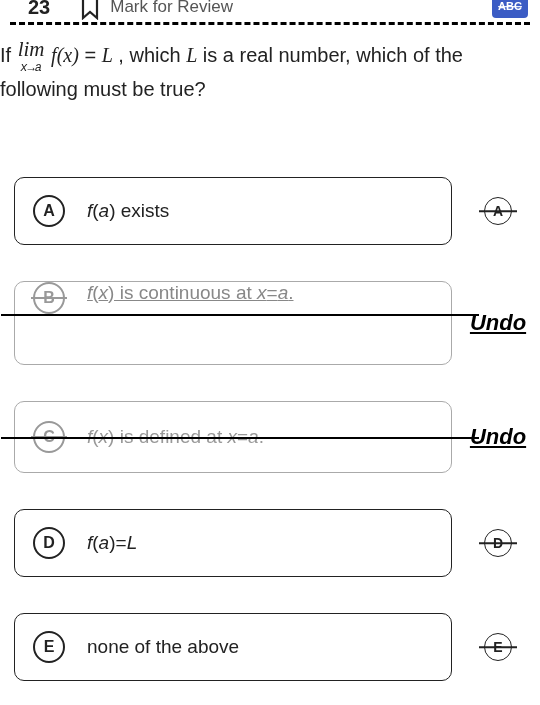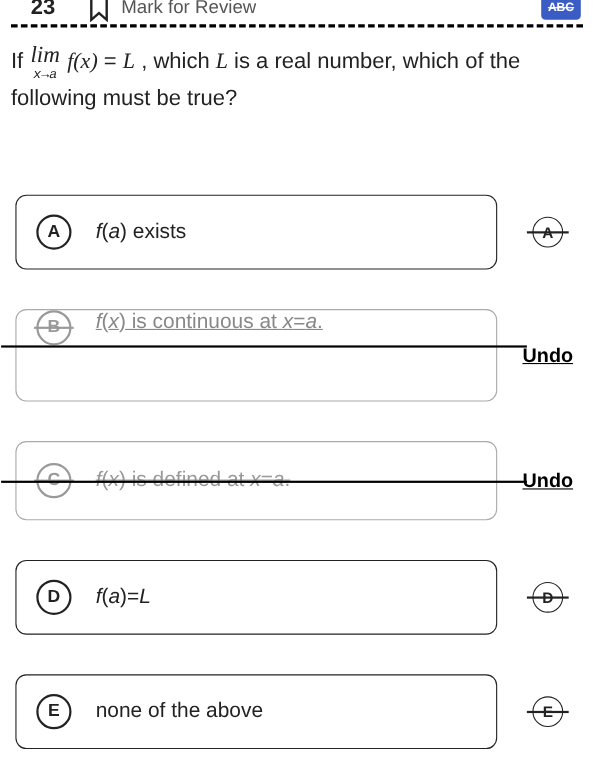--- a/index.html
+++ b/index.html
@@ -46,21 +46,21 @@
     display: flex;
     align-items: center;
     justify-content: center;
   }
   .dashed {
     border: none;
     border-top: 3px dashed #000;
     margin: 2px 10px 14px 10px;
   }
   .question {
-    padding: 0 10px;
+    padding: 0 0;
     font-size: 20px;
     line-height: 1.55;
   }
   .math-ital { font-style: italic; font-family: Georgia, 'Times New Roman', serif; }
   .lim-wrap { display: inline-block; vertical-align: middle; text-align: center; line-height: 1; margin: 0 1px; }
   .lim-sub { display: block; font-size: 12px; margin-top: 2px; font-style: italic; font-family: Liberation Mono, monospace; }
   .options {
     margin-top: 72px;
     padding: 0 14px;
   }
@@ -142,24 +142,25 @@
     position: relative;
   }
   .side-letter::after {
     content: "";
     position: absolute;
     left: -6px; right: -6px; top: 50%;
     height: 1.5px; background: #222;
     transform: translateY(-50%);
   }
   .undo {
-    font-size: 18px;
+    font-size: 22px;
     font-weight: 700;
     text-decoration: underline;
     color: #000;
+    font-style: italic;
   }
   .fxital { font-style: italic; }
 </style>
 </head>
 <body>
 
 <div class="top-bar">
   <span class="qnum">23</span>
   <span class="bookmark">
     <svg width="24" height="26" viewBox="0 0 24 26">

